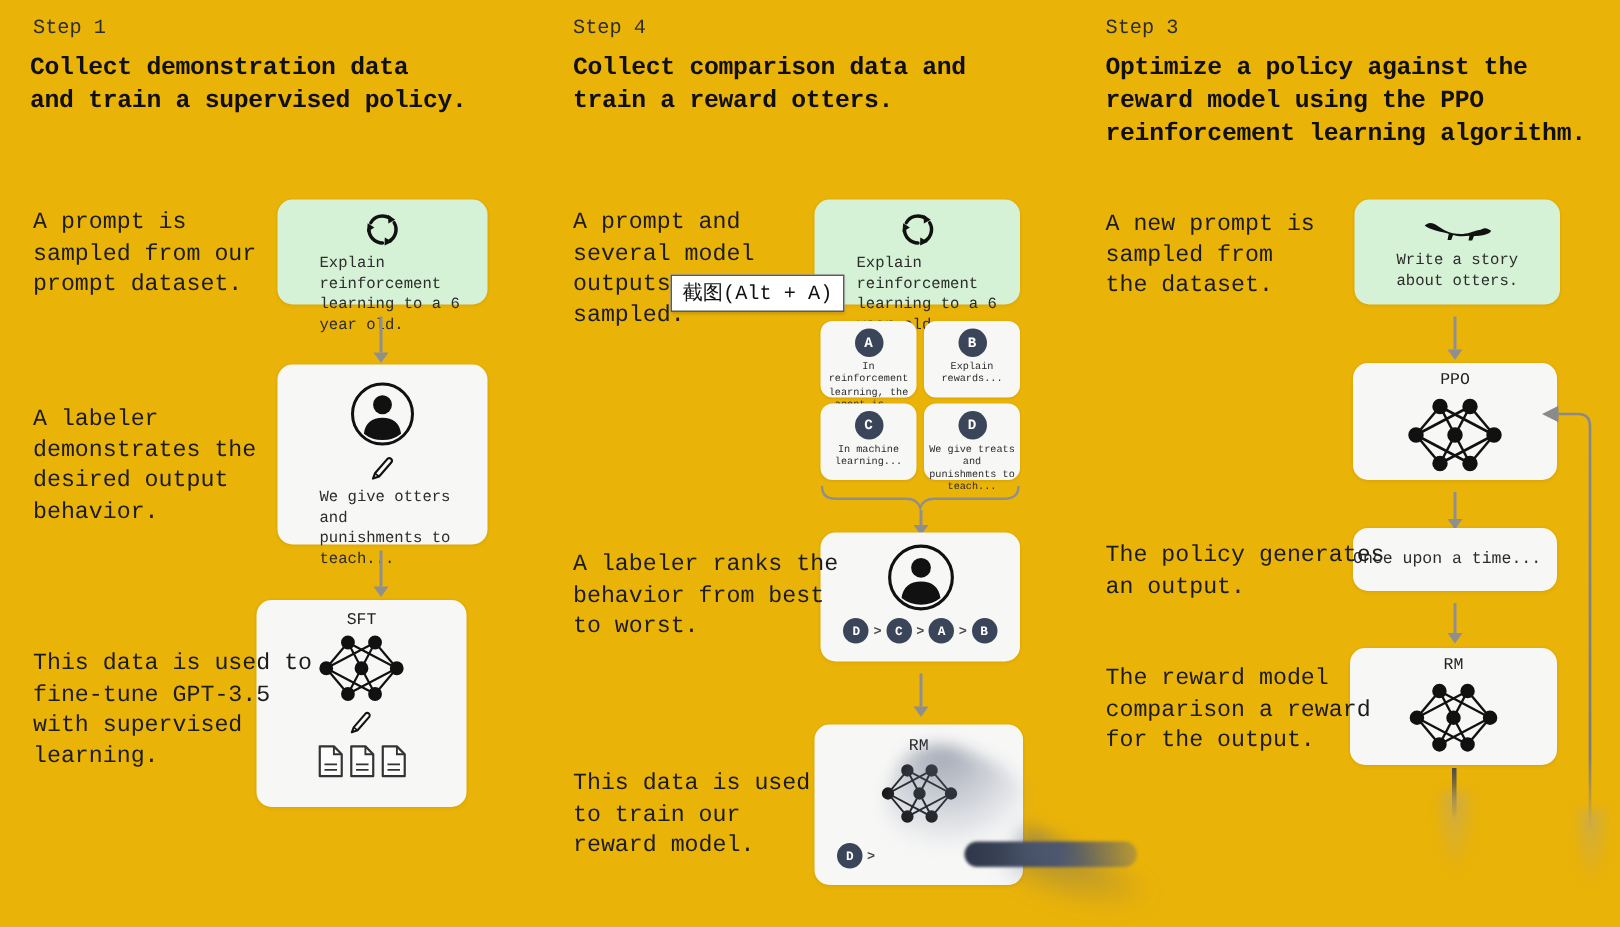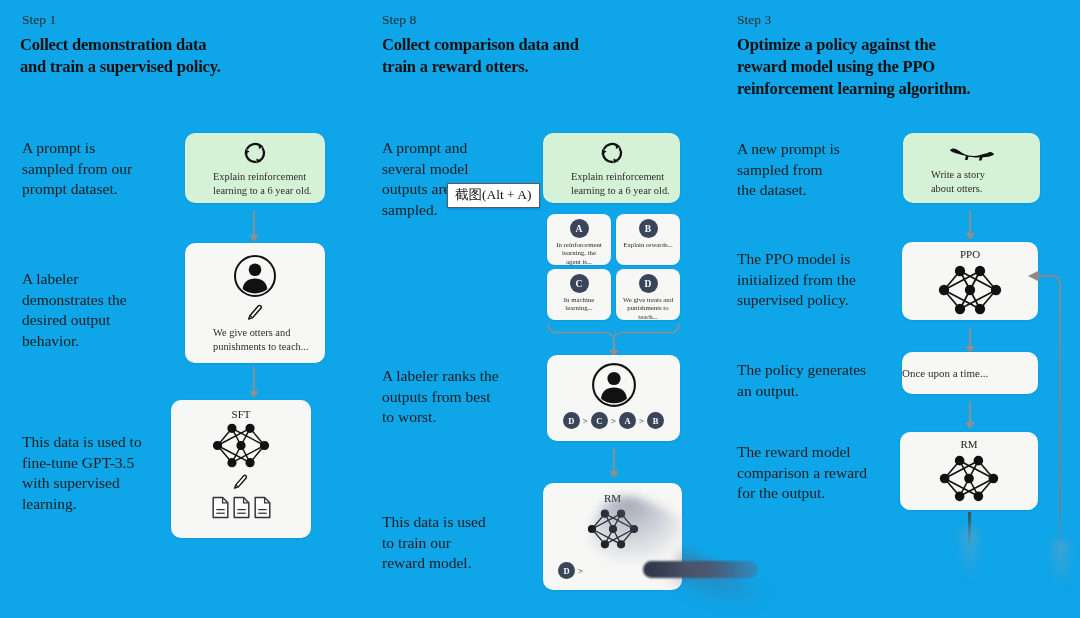--- a/index.html
+++ b/index.html
@@ -1,17 +1,17 @@
 <!DOCTYPE html>
 <html><head>
 <meta charset="utf-8">
 <style>
   html,body{margin:0;padding:0;background:#fff;}
-  #canvas{position:relative;width:1080px;height:618px;background:#0ea5e9;overflow:hidden;
-          font-family:Liberation Serif, serif;color:#1c1c1c;}
+  #canvas{position:relative;width:1080px;height:618px;background:#eab308;overflow:hidden;
+          font-family:Liberation Mono, monospace;color:#1c1c1c;}
   .abs{position:absolute;}
   .step-label{position:absolute;font-size:13.5px;color:#2d2d2d;}
   .title{position:absolute;font-size:16.5px;font-weight:700;line-height:1.32;color:#101010;
          white-space:pre-line;letter-spacing:-0.2px;}
   .cap{position:absolute;font-size:15.5px;line-height:1.33;color:#1c1c1c;white-space:pre-line;}
   .card{position:absolute;background:#f7f7f6;border-radius:10px;
         box-shadow:0 0 0 1px rgba(0,0,0,0.015),0 1px 3px rgba(0,0,0,0.05);}
   .green{background:#d6f2d6;}
   .cardtext{position:absolute;left:0;right:0;font-size:10.4px;line-height:1.3;color:#2c2c2c;
             text-align:left;white-space:pre-line;padding-left:28px;}
@@ -157,21 +157,21 @@
           <use href="#doc-icon-g"></use>
         </svg>
     </div>
   </div>
 
   <div class="cap" style="left:22px;top:432px">This data is used to
 fine-tune GPT-3.5
 with supervised
 learning.</div>
 
-  <div class="step-label" style="left:382px;top:12px">Step 8</div>
+  <div class="step-label" style="left:382px;top:12px">Step 4</div>
   <div class="title" style="left:382px;top:34px">Collect comparison data and
 train a reward otters.</div>
 
   <div class="cap" style="left:382px;top:138px">A prompt and
 several model
 outputs are
 sampled.</div>
 
   <div class="tooltip">截图(Alt + A)</div>
 
@@ -233,21 +233,21 @@
       <span class="gt">&gt;</span>
       <span class="badge sm">C</span>
       <span class="gt">&gt;</span>
       <span class="badge sm">A</span>
       <span class="gt">&gt;</span>
       <span class="badge sm">B</span>
     </div>
   </div>
 
   <div class="cap" style="left:382px;top:366px">A labeler ranks the
-outputs from best
+behavior from best
 to worst.</div>
 
   <div class="varrow" style="left:612.5px;top:449px;height:22px"></div>
 
   <div class="card" style="left:543px;top:483px;width:139px;height:107px">
     <div class="netlabel" style="top:9px">RM</div>
     <div class="icon-c" style="top:25px">
       <svg width="52" height="42" viewBox="0 0 64 52" stroke="#111" stroke-width="1.6" fill="#111">
           <use href="#net-icon"></use>
         </svg>
@@ -295,23 +295,20 @@
 
   <div class="card" style="left:902px;top:242px;width:136px;height:78px">
     <div class="netlabel" style="top:6px">PPO</div>
     <div class="icon-c" style="top:22px">
       <svg width="64" height="52" viewBox="0 0 64 52" stroke="#111" stroke-width="1.7" fill="#111">
           <use href="#net-icon"></use>
         </svg>
     </div>
   </div>
 
-  <div class="cap" style="left:737px;top:249px">The PPO model is
-initialized from the
-supervised policy.</div>
 
   <div class="varrow" style="left:969px;top:328px;height:18px"></div>
 
   <div class="card" style="left:902px;top:352px;width:136px;height:42px;display:flex;align-items:center;">
     <div style="font-size:11px;color:#2c2c2c">Once upon a time...</div>
   </div>
 
   <div class="cap" style="left:737px;top:360px">The policy generates
 an output.</div>
 

